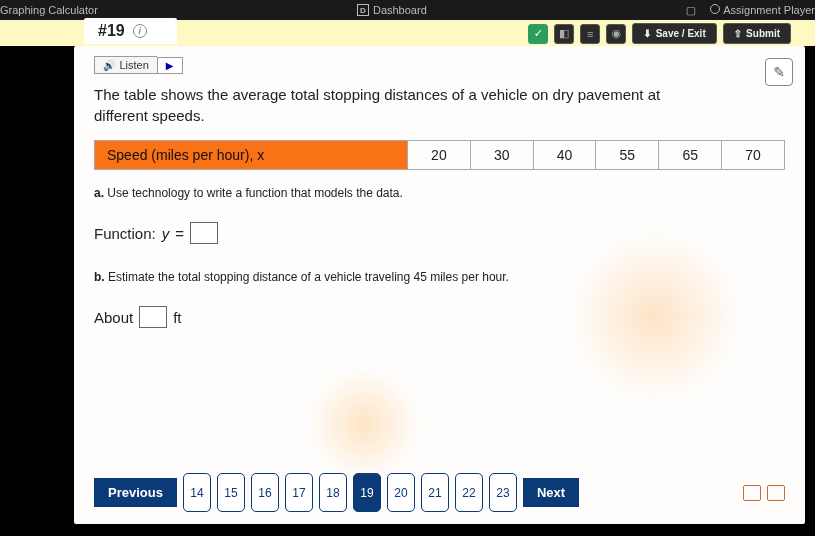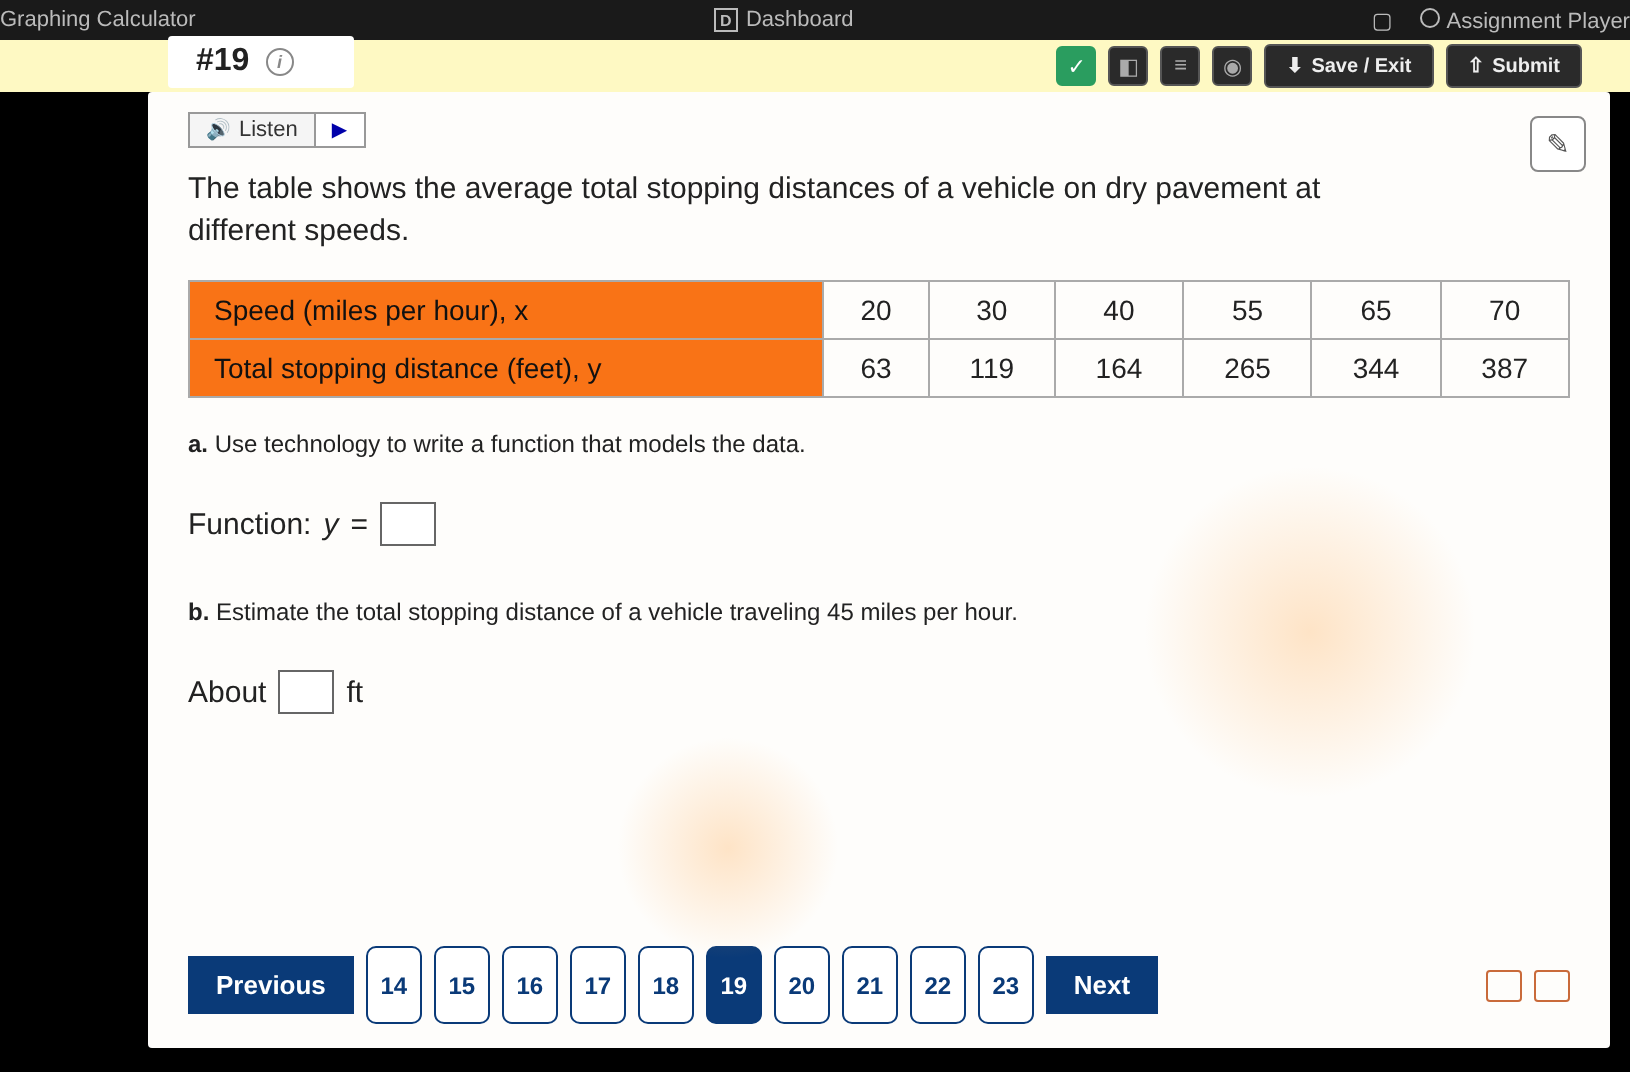--- a/index.html
+++ b/index.html
@@ -117,21 +117,21 @@
     .nav-bar {
       margin-top: auto; display: flex; align-items: center; gap: 6px;
       padding-top: 10px;
     }
     .nav-btn {
       background: #0a3a78; color: #fff; font-size: 13px; font-weight: bold;
       padding: 7px 14px; border-radius: 0; border: none; cursor: pointer;
     }
     .page-btn {
       width: 28px; height: 39px; border: 1.5px solid #0a3a78; background: #fff;
-      color: #0a3a78; font-size: 12px; font-weight: bold; border-radius: 5px;
+      color: #0a3a78; font-size: 12px; font-weight: normal; border-radius: 5px;
       cursor: pointer; display: flex; align-items: center; justify-content: center;
     }
     .page-btn.active { background: #0a3a78; color: #fff; }
     .support-area {
       margin-left: auto; display: flex; align-items: center; gap: 6px;
       font-size: 9px; color: #888;
     }
     .support-icon {
       width: 18px; height: 16px; border: 1.5px solid #c96a3a; border-radius: 2px;
       position: relative;
@@ -206,31 +206,20 @@
         <tr>
       <td class="label-cell">
         <span>Speed (miles per hour), x</span>
       </td>
       <td>20</td>
       <td>30</td>
       <td>40</td>
       <td>55</td>
       <td>65</td>
       <td>70</td>
-    </tr>
-    <tr>
-      <td class="label-cell">
-        <span>Total stopping distance (feet), y</span>
-      </td>
-      <td>63</td>
-      <td>119</td>
-      <td>164</td>
-      <td>265</td>
-      <td>344</td>
-      <td>387</td>
     </tr>
   </tbody>
     </table>
 
   <div class="part-text">
     <span class="part-label">a.</span>
     <span>Use technology to write a function that models the data.</span>
   </div>
 
   <div class="answer-row">

